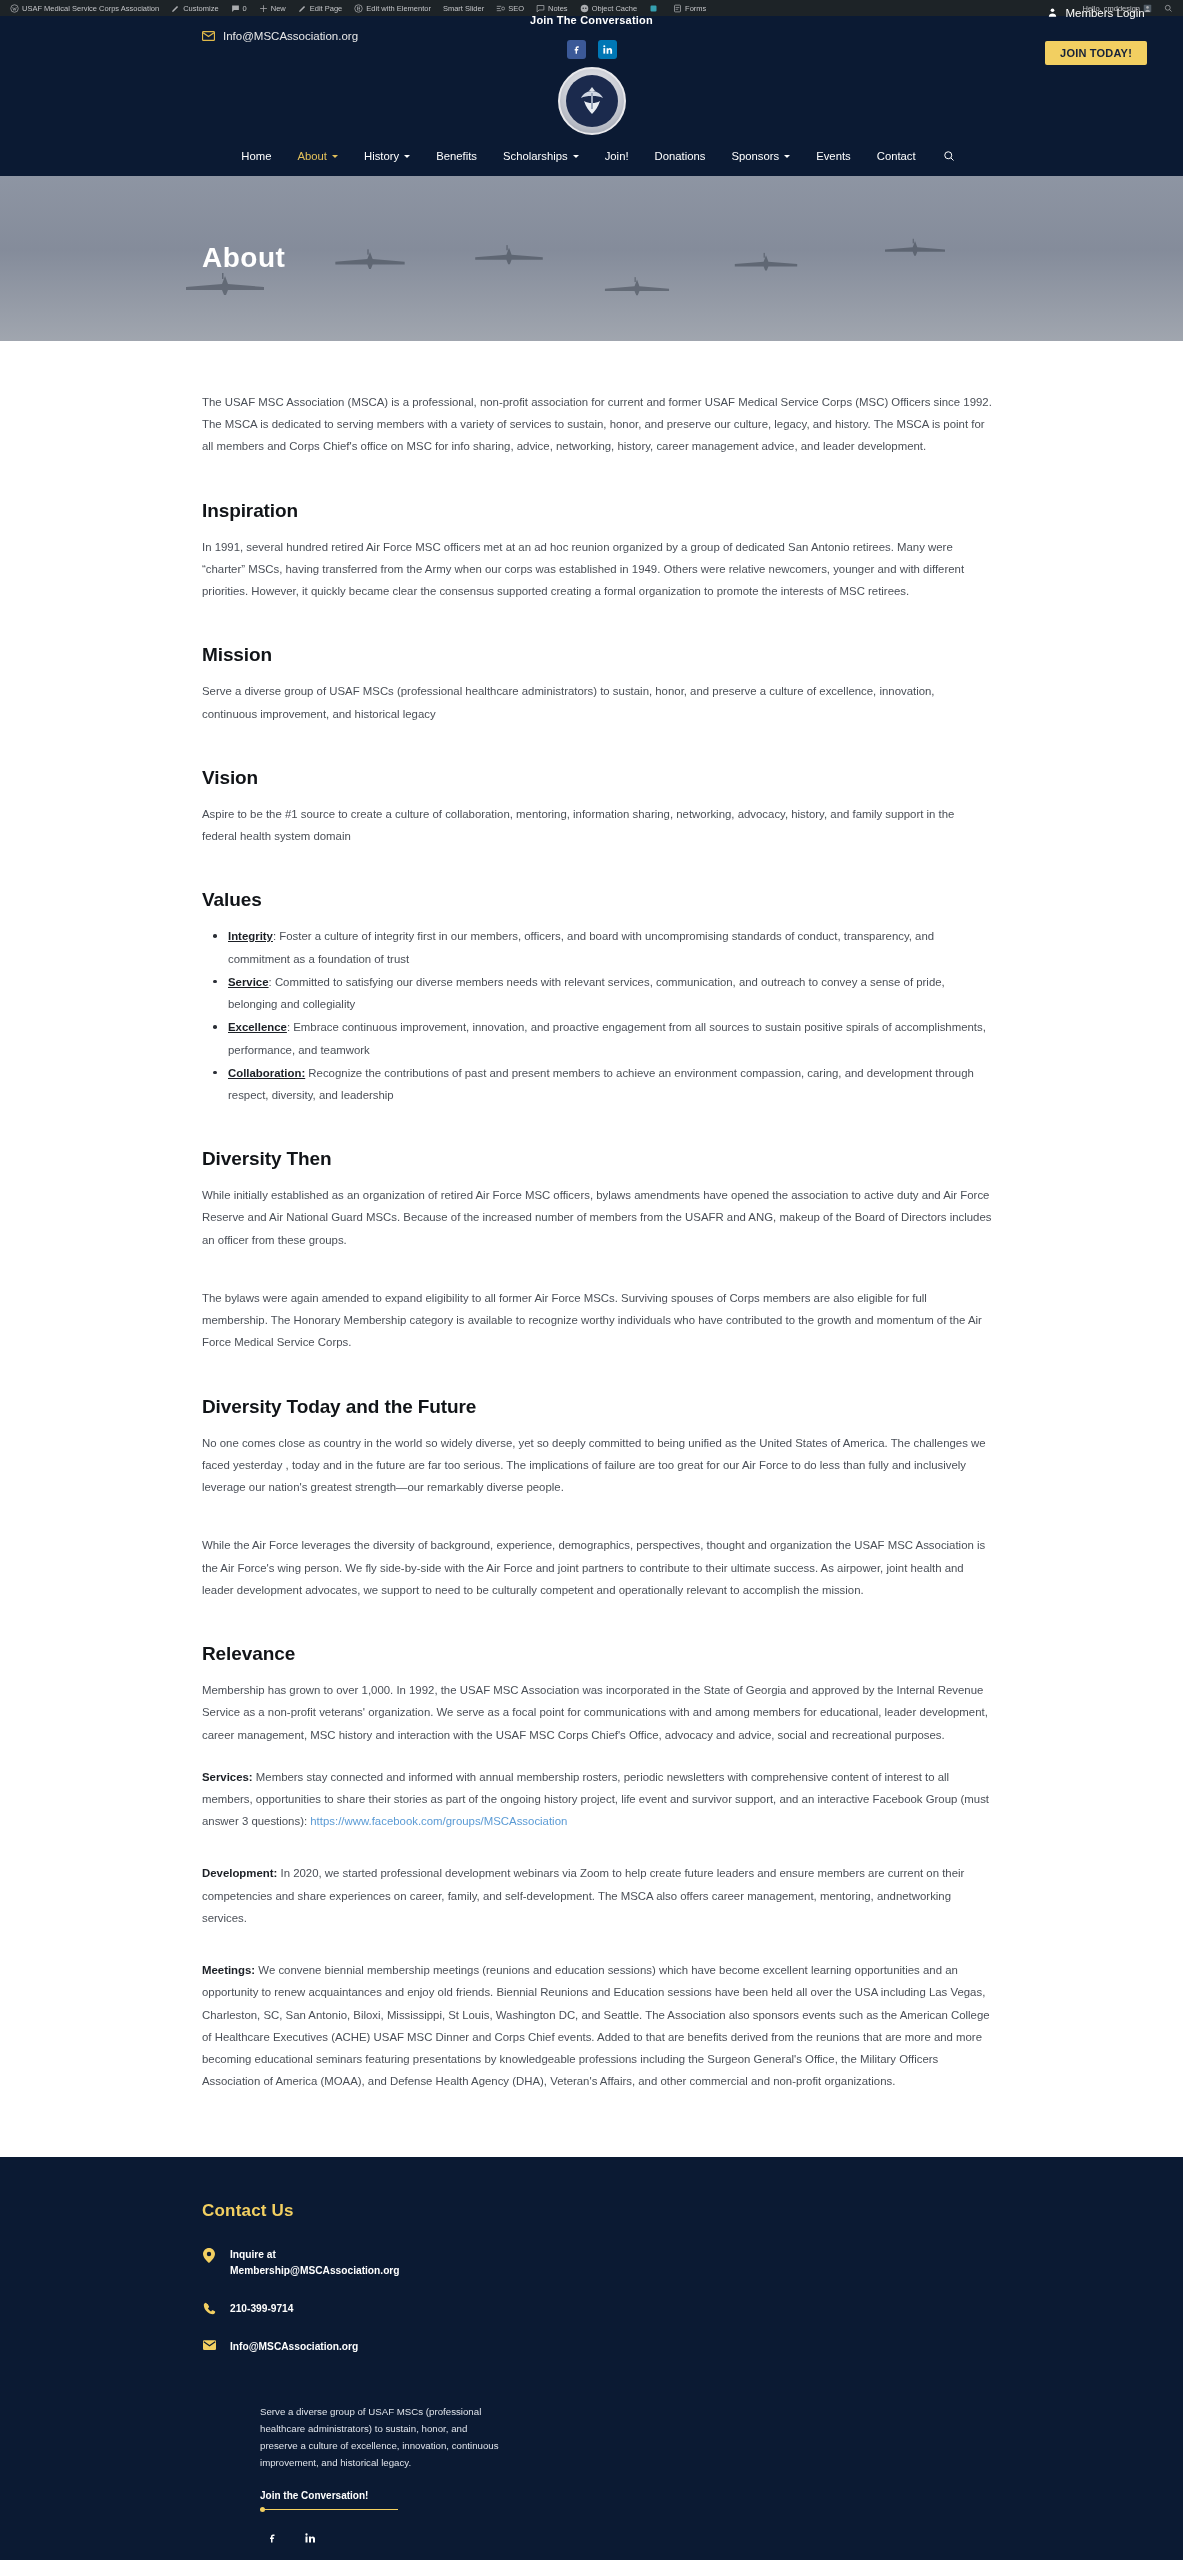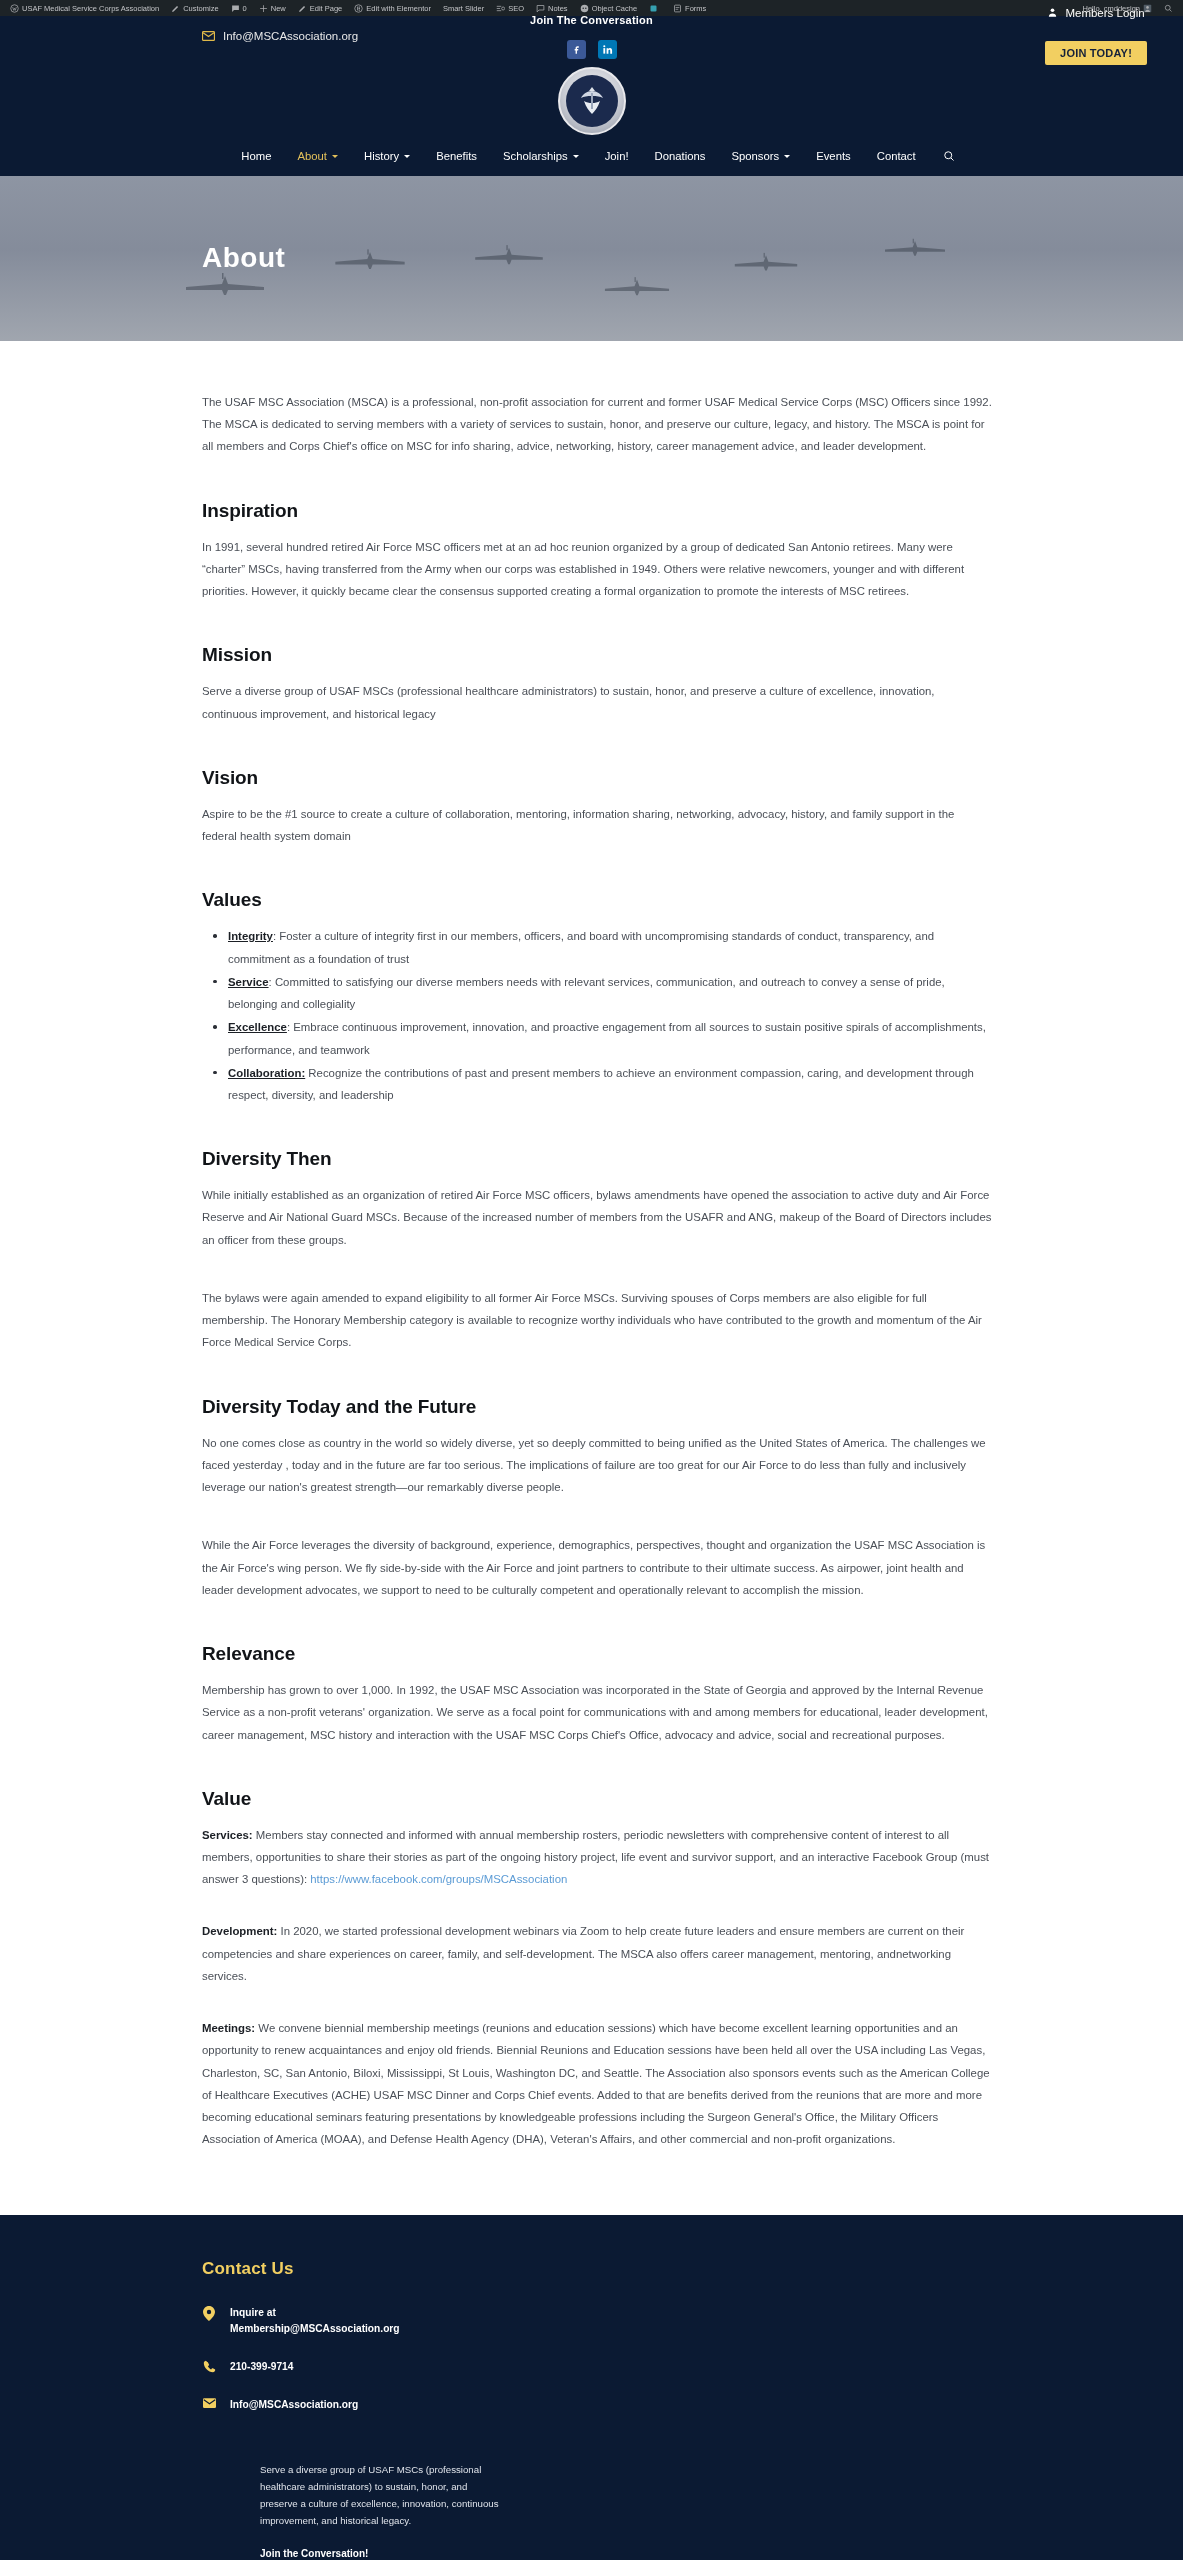--- a/index.html
+++ b/index.html
@@ -613,21 +613,20 @@
     <p class="body-p">While initially established as an organization of retired Air Force MSC officers, bylaws amendments have opened the association to active duty and Air Force Reserve and Air National Guard MSCs. Because of the increased number of members from the USAFR and ANG, makeup of the Board of Directors includes an officer from these groups.</p>
     <p class="body-p" style="margin-top:36px">The bylaws were again amended to expand eligibility to all former Air Force MSCs. Surviving spouses of Corps members are also eligible for full membership. The Honorary Membership category is available to recognize worthy individuals who have contributed to the growth and momentum of the Air Force Medical Service Corps.</p>
 
     <h2 class="sec-h2 spaced">Diversity Today and the Future</h2>
     <p class="body-p">No one comes close as country in the world so widely diverse, yet so deeply committed to being unified as the United States of America. The challenges we faced yesterday , today and in the future are far too serious. The implications of failure are too great for our Air Force to do less than fully and inclusively leverage our nation's greatest strength—our remarkably diverse people.</p>
     <p class="body-p" style="margin-top:36px">While the Air Force leverages the diversity of background, experience, demographics, perspectives, thought and organization the USAF MSC Association is the Air Force's wing person. We fly side-by-side with the Air Force and joint partners to contribute to their ultimate success. As airpower, joint health and leader development advocates, we support to need to be culturally competent and operationally relevant to accomplish the mission.</p>
 
     <h2 class="sec-h2 spaced">Relevance</h2>
     <p class="body-p">Membership has grown to over 1,000. In 1992, the USAF MSC Association was incorporated in the State of Georgia and approved by the Internal Revenue Service as a non-profit veterans' organization. We serve as a focal point for communications with and among members for educational, leader development, career management, MSC history and interaction with the USAF MSC Corps Chief's Office, advocacy and advice, social and recreational purposes.</p>
 
-    <h2 class="sec-h2 spaced">Value</h2>
     <p class="body-p"><span class="lead-b">Services:</span><span> Members stay connected and informed with annual membership rosters, periodic newsletters with comprehensive content of interest to all members, opportunities to share their stories as part of the ongoing history project, life event and survivor support, and an interactive Facebook Group (must answer 3 questions): </span><a class="link-blue">https://www.facebook.com/groups/MSCAssociation</a></p>
     <p class="body-p" style="margin-top:30px"><span class="lead-b">Development:</span><span> In 2020, we started professional development webinars via Zoom to help create future leaders and ensure members are current on their competencies and share experiences on career, family, and self-development. The MSCA also offers career management, mentoring, andnetworking services.</span></p>
     <p class="body-p" style="margin-top:30px"><span class="lead-b">Meetings:</span><span> We convene biennial membership meetings (reunions and education sessions) which have become excellent learning opportunities and an opportunity to renew acquaintances and enjoy old friends. Biennial Reunions and Education sessions have been held all over the USA including Las Vegas, Charleston, SC, San Antonio, Biloxi, Mississippi, St Louis, Washington DC, and Seattle. The Association also sponsors events such as the American College of Healthcare Executives (ACHE) USAF MSC Dinner and Corps Chief events. Added to that are benefits derived from the reunions that are more and more becoming educational seminars featuring presentations by knowledgeable professions including the Surgeon General's Office, the Military Officers Association of America (MOAA), and Defense Health Agency (DHA), Veteran's Affairs, and other commercial and non-profit organizations.</span></p>
 
   </div>
 </div>
 
 <div class="footer">
   <div class="footer-inner">
 

